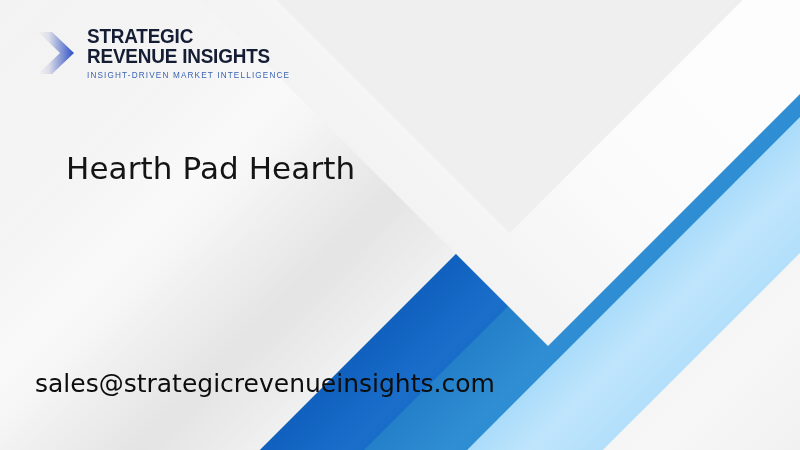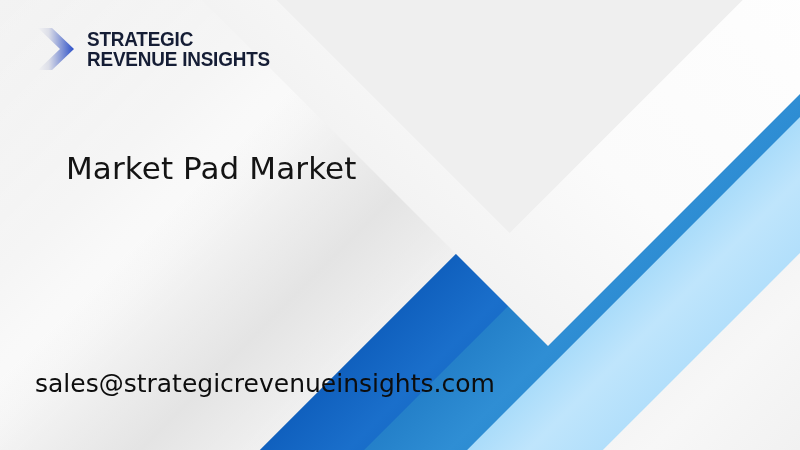--- a/index.html
+++ b/index.html
@@ -212,20 +212,21 @@
           <stop offset="30%" stop-color="#dcdee8"></stop>
           <stop offset="62%" stop-color="#8e9ed8"></stop>
           <stop offset="100%" stop-color="#2b4fc8"></stop>
         </linearGradient>
       </defs>
       <path d="M2 2 L24 23 L2 44 L16 44 L38 23 L16 2 Z" fill="url(#chevGrad)"></path>
     </svg>
     <div class="logo-text">
       <div class="logo-line1">STRATEGIC</div>
       <div class="logo-line2">REVENUE INSIGHTS</div>
+      <div class="logo-tagline">INSIGHT-DRIVEN MARKET INTELLIGENCE</div>
     </div>
   </div>
 
-  <div class="title">Market Pad Market</div>
+  <div class="title">Hearth Pad Hearth</div>
 
   <div class="email">sales@strategicrevenueinsights.com</div>
 
 </div>
 
 </body></html>

